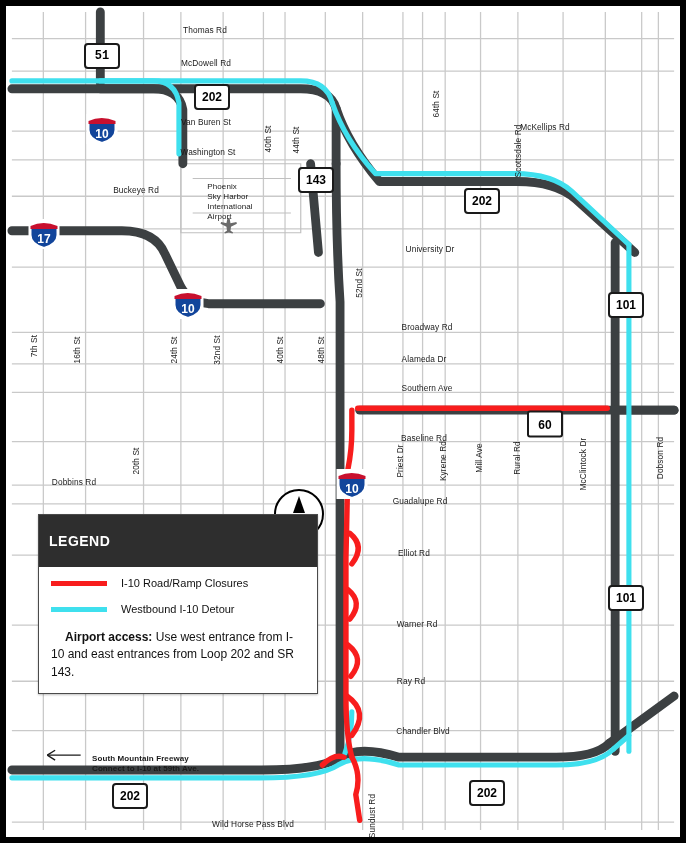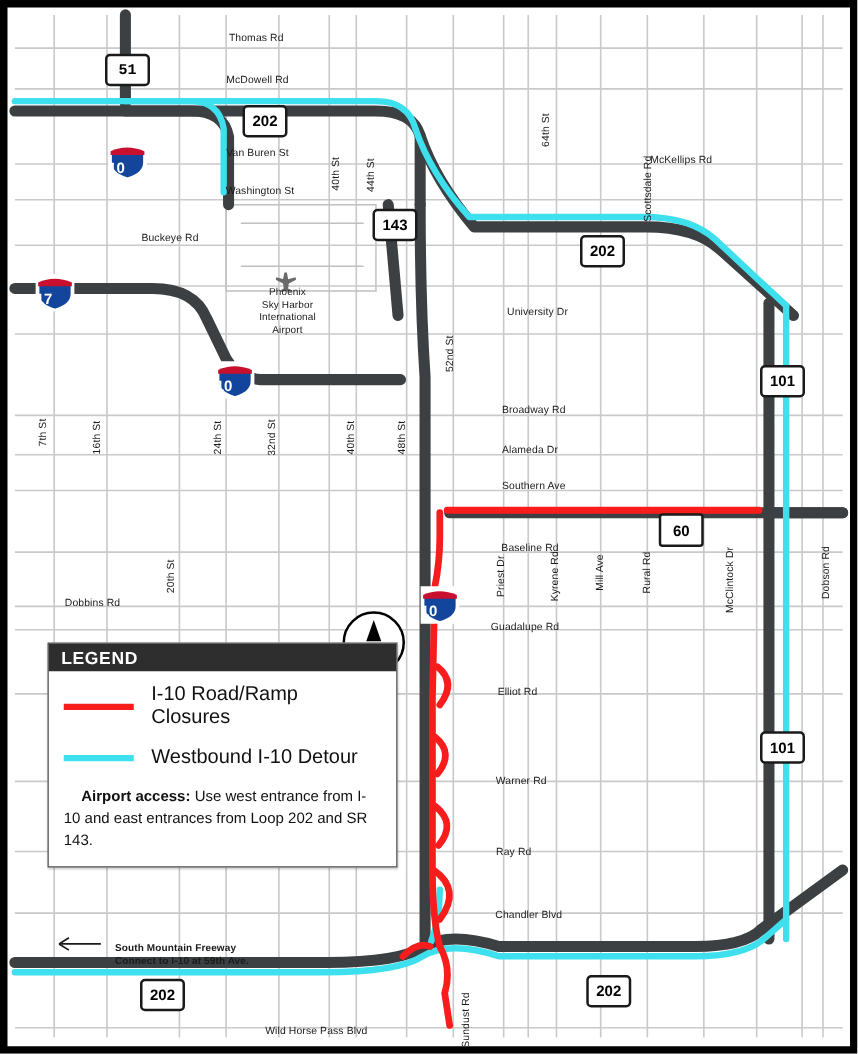--- a/index.html
+++ b/index.html
@@ -35,38 +35,38 @@
     background: #ffffff;
     border: 1px solid #4a4a4a;
     box-shadow: 0 1px 2px rgba(0,0,0,0.25);
   }
   .legend-header {
     background: #2e2e2e;
     color: #ffffff;
     font-size: 14px;
     font-weight: bold;
     letter-spacing: 0.5px;
-    padding: 3px 10px;
+    padding: 18px 10px;
   }
   .legend-body {
     padding: 10px 12px 12px 12px;
   }
   .legend-row {
     display: flex;
     align-items: center;
     margin-bottom: 14px;
   }
   .legend-swatch {
     width: 56px;
     height: 5px;
     margin-right: 14px;
     flex: 0 0 auto;
   }
   .legend-label {
-    font-size: 16px;
+    font-size: 11px;
     color: #111111;
   }
   .legend-note {
     font-size: 12px;
     color: #111111;
     line-height: 1.45;
     margin-top: 2px;
   }
   .legend-note b { font-weight: bold; margin-left: 14px; }
 
@@ -135,42 +135,41 @@
   }
   .shield.interstate .ishield {
     width: 31px;
     height: 30px;
     position: relative;
   }
   .shield.interstate .itxt {
     position: absolute;
     left: 0; right: 0;
     bottom: 3px;
+    text-align: center;
     color: #ffffff;
     font-size: 12px;
     font-weight: bold;
   }
 
   
   .lbl {
     position: absolute;
     font-size: 8.3px;
     color: #1a1a1a;
     white-space: nowrap;
     transform: translate(-50%, -50%);
     letter-spacing: 0.1px;
   }
   .lbl.vert {
     transform: translate(-50%, -50%) rotate(-90deg);
   }
   .lbl.airport {
     font-size: 8px;
-    text-align: center;
     line-height: 1.25;
-    margin-top: 47px;
   }
   .lbl.smf {
     font-size: 8px;
     font-weight: bold;
     text-align: left;
     transform: none;
     line-height: 1.3;
   }
 </style>
 </head>

